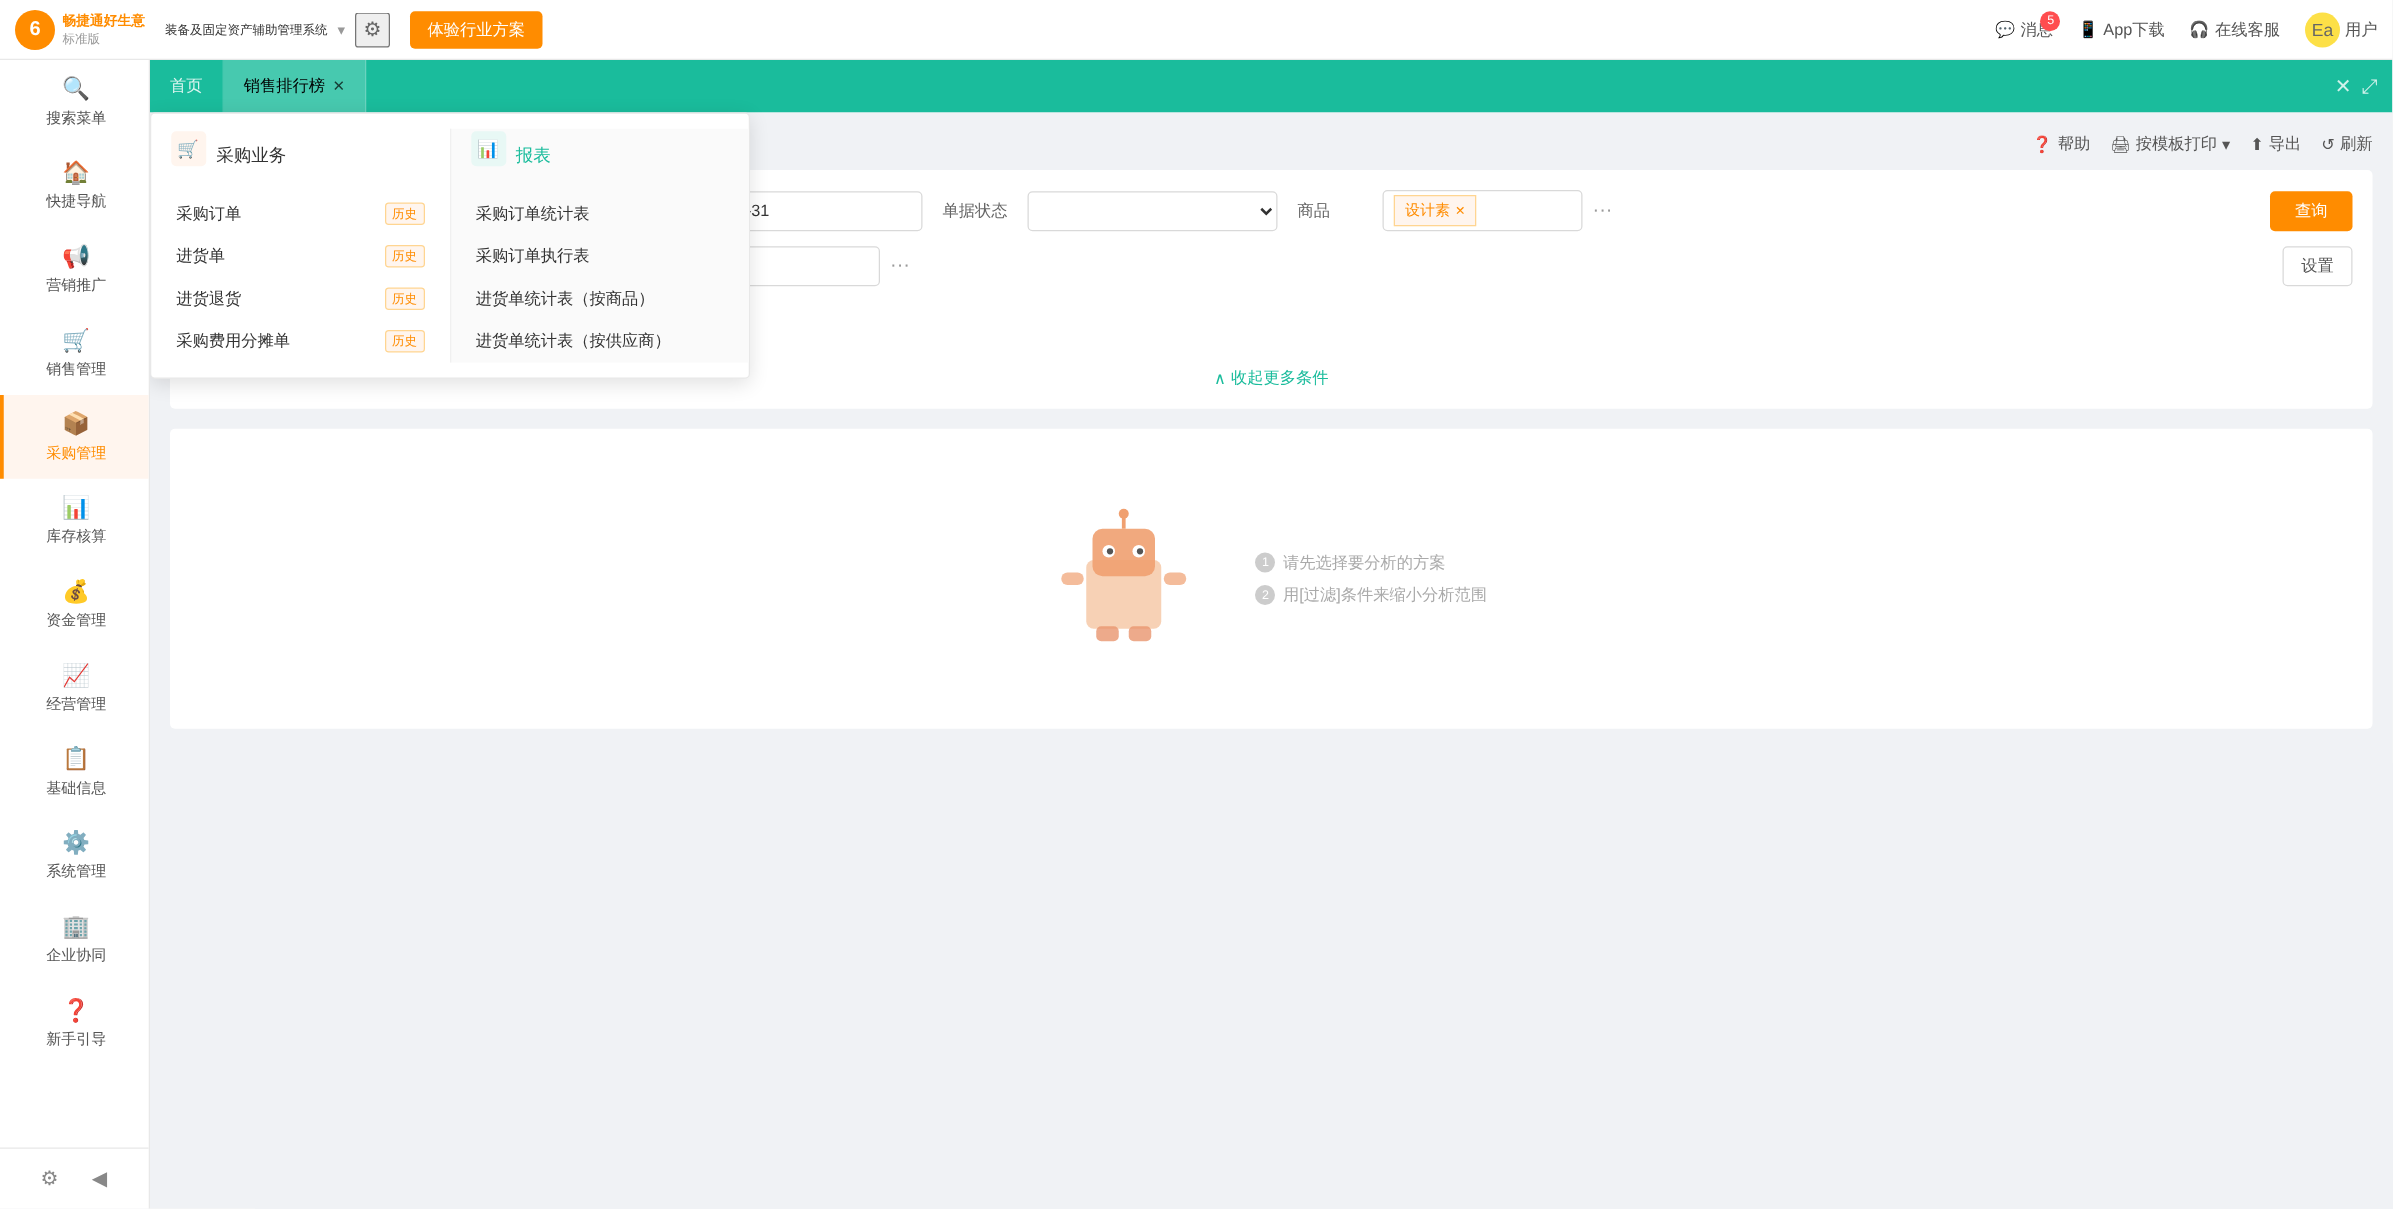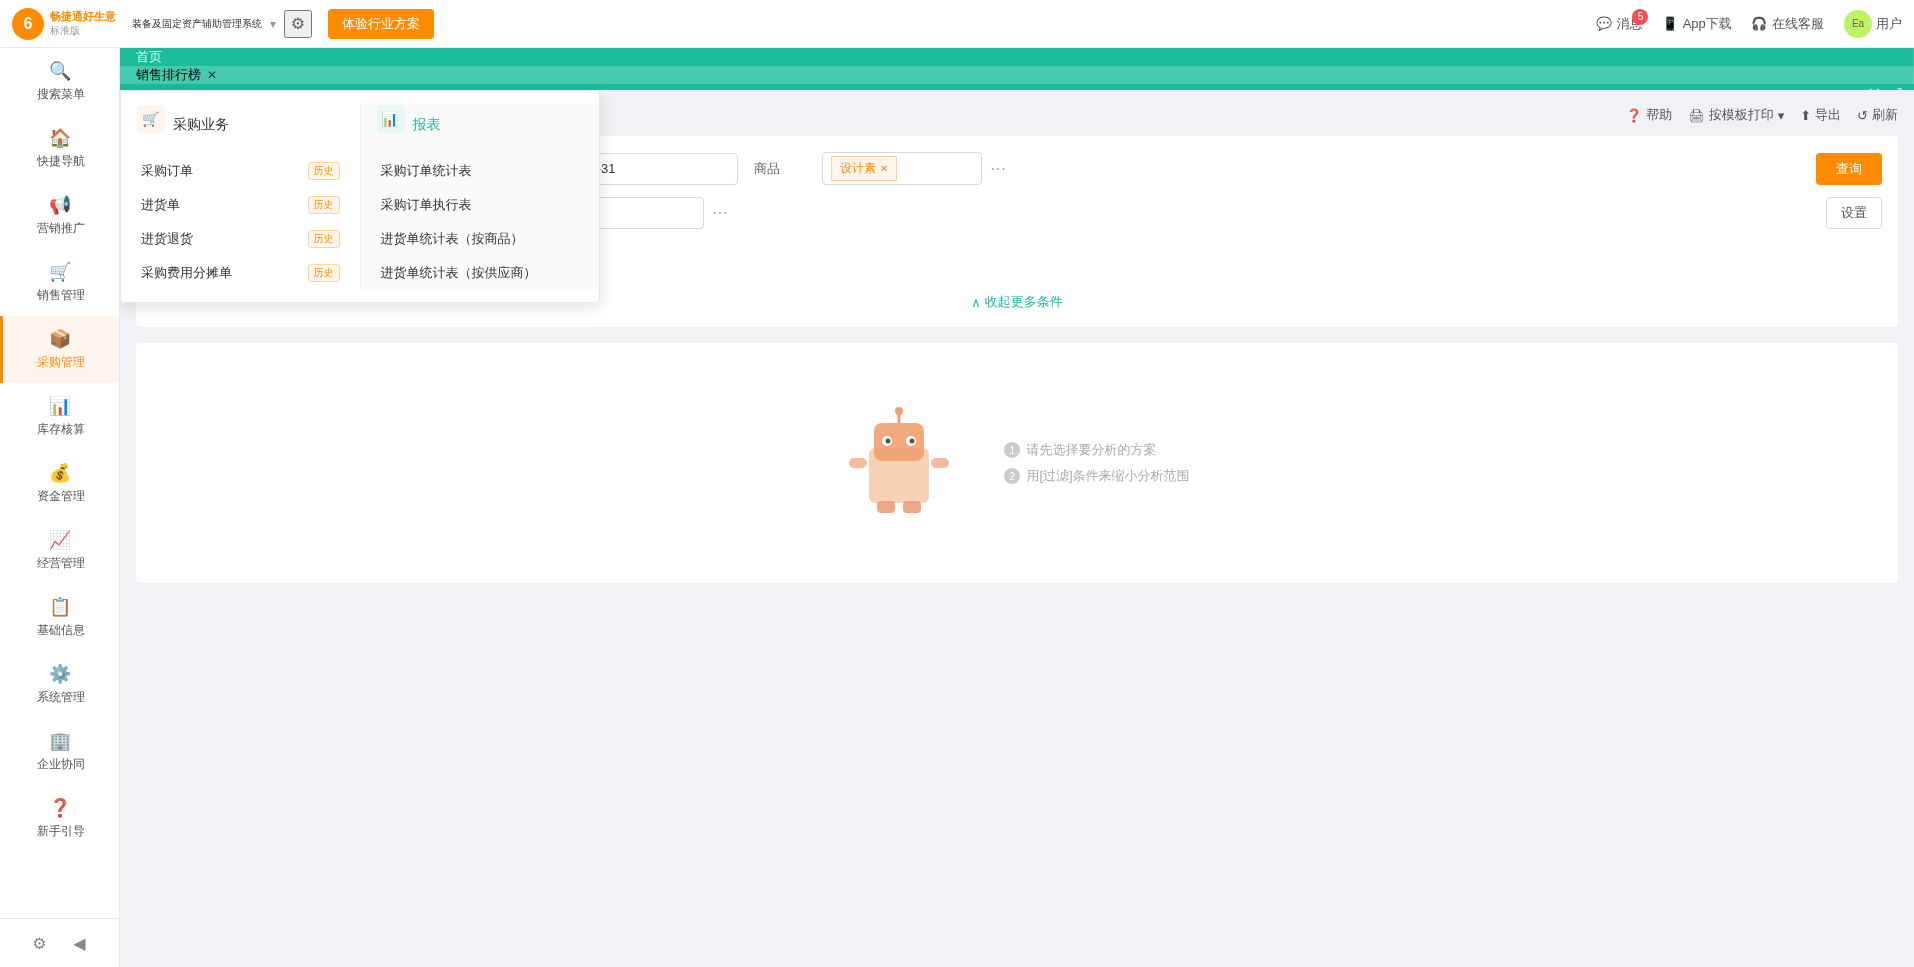--- a/index.html
+++ b/index.html
@@ -93,26 +93,26 @@
       display: flex;
       align-items: center;
       justify-content: center;
       position: absolute;
       top: -6px;
       right: -6px;
     }
     .user-avatar {
       width: 28px;
       height: 28px;
-      background: #bef264;
+      background: #fde047;
       border-radius: 50%;
       display: flex;
       align-items: center;
       justify-content: center;
-      font-size: 10px;
+      font-size: 14px;
       color: #666;
     }
 
     
     .main-layout {
       display: flex;
       flex: 1;
       overflow: hidden;
     }
 
@@ -532,21 +532,21 @@
     </div>
 
     <div class="sidebar-bottom">
       <div class="sidebar-bottom-btn">⚙</div>
       <div class="sidebar-bottom-btn">◀</div>
     </div>
   </div>
 
   <div class="content-area">
 
-    <div class="tabs-bar" style="position:relative;flex-direction:column;">
+    <div class="tabs-bar" style="position:relative;">
       <div class="tab">
         <span>首页</span>
       </div>
       <div class="tab active">
         <span>销售排行榜</span>
         <span class="tab-close">✕</span>
       </div>
       <div class="tabs-actions">
         <span class="tabs-action-btn">✕</span>
         <span class="tabs-action-btn">⤢</span>
@@ -628,20 +628,26 @@
             <div class="date-quick-btns">
               <button class="date-quick-btn">近7天</button>
               <button class="date-quick-btn">更多</button>
               <button class="date-quick-btn active">自定义</button>
             </div>
             <input class="filter-input" style="width: 120px;" value="2024-01-01">
             <span>~</span>
             <input class="filter-input" style="width: 120px;" value="2024-12-31">
           </div>
 
+          <div style="display:flex;align-items:center;gap:8px;">
+            <span class="filter-label">单据状态</span>
+            <select class="filter-select" style="width:160px;">
+              <option></option>
+            </select>
+          </div>
 
           <div style="display:flex;align-items:center;gap:8px;">
             <span class="filter-label">商品</span>
             <div style="display:flex;align-items:center;gap:4px;border:1px solid #d9d9d9;border-radius:4px;padding:3px 8px;min-width:160px;background:#fff;">
               <div class="filter-tag">
                 <span>设计素</span>
                 <span class="tag-close">✕</span>
               </div>
             </div>
             <span class="ellipsis-btn">···</span>

